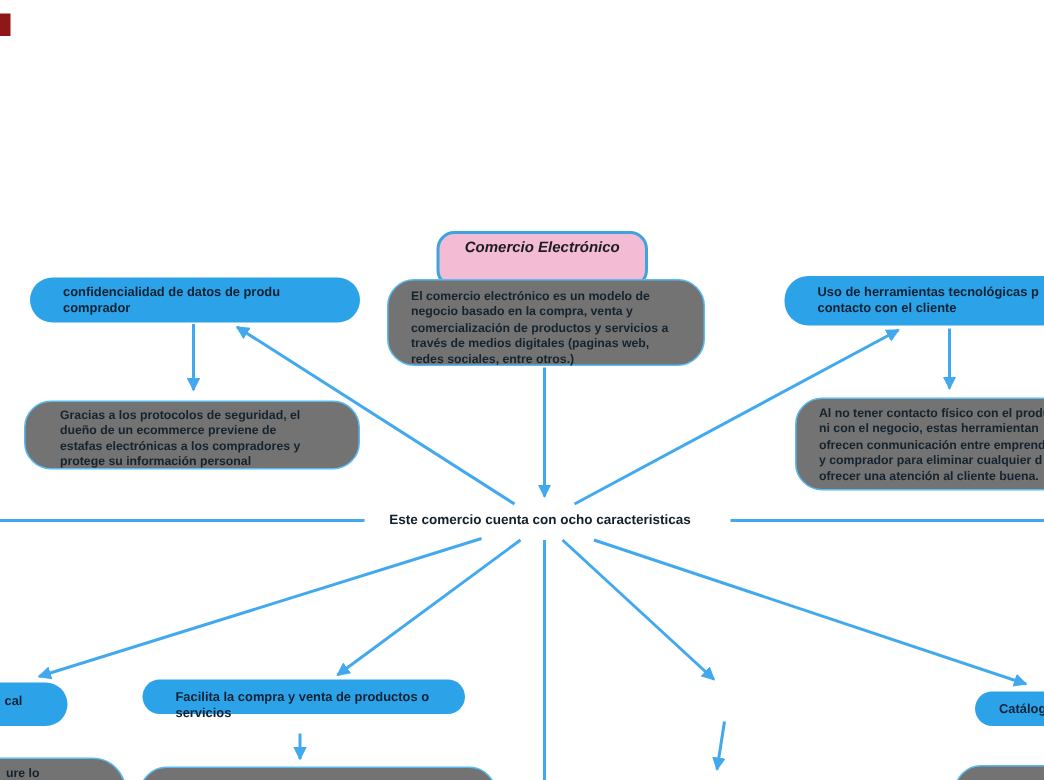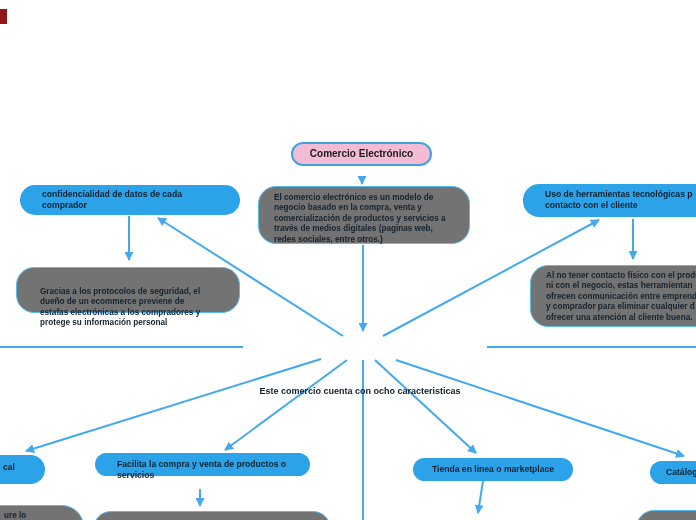--- a/index.html
+++ b/index.html
@@ -21,21 +21,20 @@
     font-size:8.2px;line-height:10.4px;color:#15232e;
   }
   .prelines{white-space:pre-line;}
   .rootnode{
     background:#F3BBD4;border:2px solid #3FA3DD;border-radius:12px;
     text-align:center;font-size:10px;line-height:20px;color:#1b1b24;
   }
   .topic-text{
     font-size:9px;letter-spacing:0px;text-align:center;color:#10202c;
     line-height:13px;
-    margin-top:45px;
   }
   #red-fragment{position:absolute;left:0;top:9px;width:7px;height:15px;background:#8E1818;z-index:3;}
 </style>
 </head>
 <body>
 
 <div id="canvas">
 
   <svg id="connector-layer">
     <defs>
@@ -55,53 +54,52 @@
       <line x1="347" y1="360" x2="225" y2="450" stroke="#42A9EE" stroke-width="2" marker-end="url(#arrowhead)"></line>
       <line x1="363" y1="360" x2="363" y2="522" stroke="#42A9EE" stroke-width="2"></line>
       <line x1="375" y1="360" x2="476" y2="453" stroke="#42A9EE" stroke-width="2" marker-end="url(#arrowhead)"></line>
       <line x1="396" y1="360" x2="684" y2="456" stroke="#42A9EE" stroke-width="2" marker-end="url(#arrowhead)"></line>
       <line x1="200" y1="489" x2="200" y2="506" stroke="#42A9EE" stroke-width="2" marker-end="url(#arrowhead)"></line>
       <line x1="483" y1="481" x2="478" y2="513" stroke="#42A9EE" stroke-width="2" marker-end="url(#arrowhead)"></line>
     </svg>
 
   <div id="red-fragment"></div>
 
-  <div class="node rootnode" style="left:291px;top:142px;width:141px;height:24px;">Comercio Electrónico</div>
+  <div class="node rootnode" style="left:291px;top:154px;width:141px;height:38px;font-style:italic;">Comercio Electrónico</div>
 
   <div class="node whitebox prelines" style="left:258px;top:186px;width:212px;height:58px;padding:6px 4px 0 15px;">El comercio electrónico es un modelo de
 negocio basado en la compra, venta y
 comercialización de productos y servicios a
 través de medios digitales (paginas web,
 redes sociales, entre otros.)</div>
 
-  <div class="node pill prelines" style="left:20px;top:185px;width:220px;height:30px;padding:4px 0 0 22px;">confidencialidad de datos de cada
+  <div class="node pill prelines" style="left:20px;top:185px;width:220px;height:30px;padding:4px 0 0 22px;">confidencialidad de datos de produ
 comprador</div>
 
-  <div class="node whitebox prelines" style="left:16px;top:267px;width:224px;height:46px;padding:19px 0 0 23px;">Gracias a los protocolos de seguridad, el
+  <div class="node whitebox prelines" style="left:16px;top:267px;width:224px;height:46px;padding:4px 0 0 23px;">Gracias a los protocolos de seguridad, el
 dueño de un ecommerce previene de
 estafas electrónicas a los compradores y
 protege su información personal</div>
 
   <div class="node pill prelines" style="left:523px;top:184px;width:235px;height:33px;padding:5px 0 0 22px;">Uso de herramientas tecnológicas p
 contacto con el cliente</div>
 
   <div class="node whitebox prelines" style="left:530px;top:265px;width:225px;height:62px;padding:5px 0 0 15px;">Al no tener contacto físico con el produ
 ni con el negocio, estas herramientan
 ofrecen conmunicación entre emprend
 y comprador para eliminar cualquier d
 ofrecer una atención al cliente buena.</div>
 
   <div class="node topic-text" style="left:248px;top:340px;width:224px;">Este comercio cuenta con ocho caracteristicas</div>
 
   <div class="node pill" style="left:-42px;top:455px;width:87px;height:29px;padding:7px 0 0 45px;">cal</div>
 
   <div class="node pill prelines" style="left:95px;top:453px;width:215px;height:23px;padding:6px 0 0 22px;">Facilita la compra y venta de productos o
 servicios</div>
 
-  <div class="node pill" style="left:413px;top:458px;width:160px;height:23px;border-radius:12px;text-align:center;line-height:23px;">Tienda en linea o marketplace</div>
 
   <div class="node pill" style="left:650px;top:461px;width:110px;height:23px;border-radius:12px;padding:6px 0 0 16px;">Catálog</div>
 
   <div class="node whitebox" style="left:-80px;top:505px;width:164px;height:45px;border-radius:22px;padding:5px 0 0 83px;">ure lo</div>
 
   <div class="node whitebox" style="left:93px;top:511px;width:238px;height:40px;"></div>
 
   <div class="node whitebox" style="left:636px;top:510px;width:130px;height:40px;"></div>
 
 </div>

